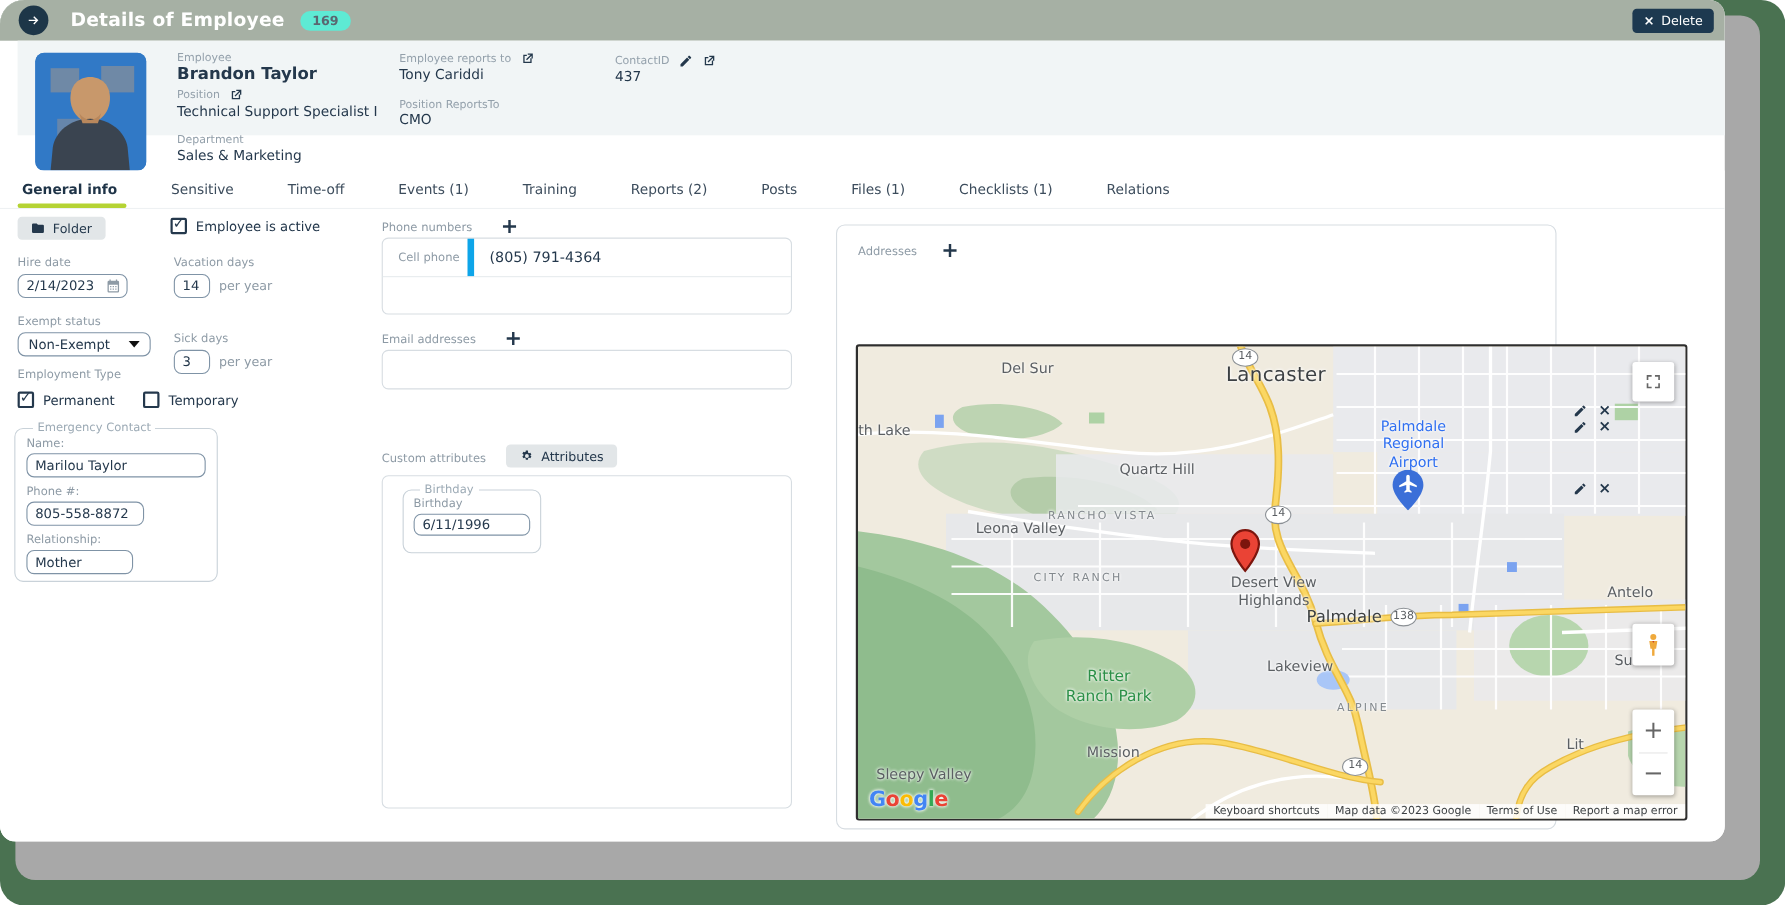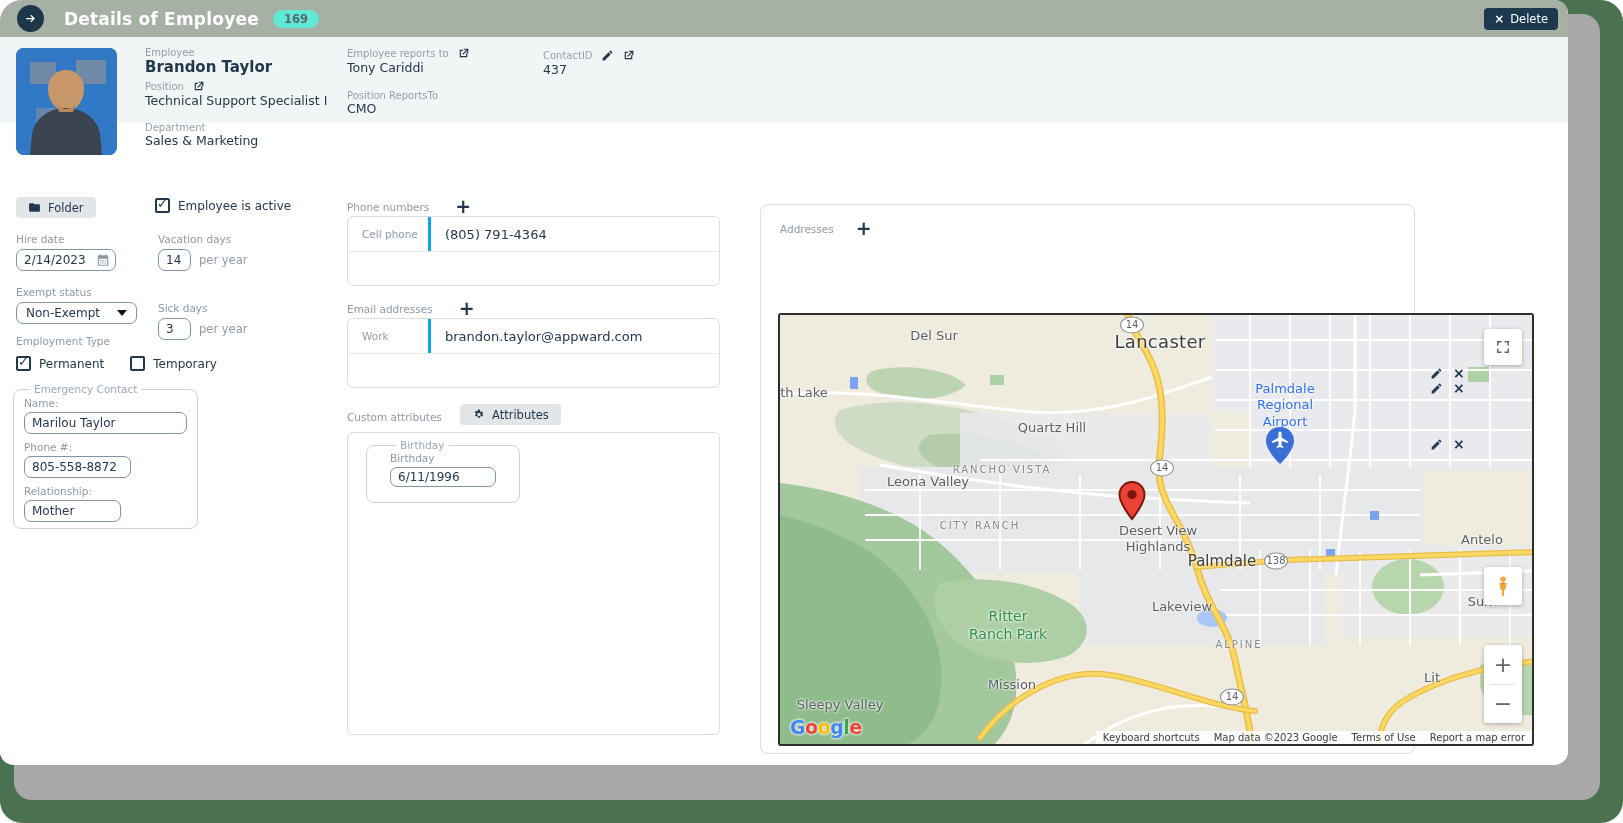--- a/index.html
+++ b/index.html
@@ -11,21 +11,21 @@
   
   .titlebar { position:absolute; left:0; top:0; width:100%; height:37px; background:#a6b0a4; display:flex; align-items:center; }
   .back-circle { width:27px; height:27px; border-radius:50%; background:#1d3648; margin-left:17px; display:flex; align-items:center; justify-content:center; cursor:pointer; }
   .back-circle svg { width:15px; height:15px; fill:#fff; }
   .tb-title { color:#fff; font-size:17px; font-weight:700; margin-left:20px; letter-spacing:.2px; }
   .tb-badge { margin-left:14px; background:#5eead4; color:#5a6670; font-size:11.5px; font-weight:600; border-radius:10px; padding:2px 11px; }
   .delete-btn { position:absolute; right:10px; top:8px; height:22px; background:#1d3950; color:#fff; font-size:11.5px; border:none; border-radius:4px; display:flex; align-items:center; gap:6px; padding:0 10px; cursor:pointer; }
   .delete-btn .x { font-weight:700; font-size:12px; }
 
   
-  .header { position:absolute; left:0; top:37px; width:100%; height:86px; background:#f1f5f6; }
+  .header { position:absolute; left:16px; top:37px; width:100%; height:86px; background:#f1f5f6; }
   .photo { position:absolute; left:16px; top:11px; width:101px; height:107px; border-radius:8px; overflow:hidden; background:#3179c6; }
   .photo svg { width:100%; height:100%; }
   .lbl { font-size:10px; color:#93a0ab; }
   .val { font-size:12.5px; color:#24384c; }
   .val.big { font-size:15px; font-weight:700; }
   .hgroup { position:absolute; }
   .icon-btn { display:inline-flex; vertical-align:middle; cursor:pointer; }
   .icon-btn svg { width:13px; height:13px; fill:#24384c; }
   .lblrow { display:flex; align-items:center; gap:8px; }
 
@@ -53,21 +53,21 @@
   legend { font-size:10.5px; color:#9caab5; padding:0 4px; margin-left:6px; }
   .input-wrap { position:relative; }
   .input-wrap svg.cal { position:absolute; right:6px; top:4px; width:14px; height:14px; fill:#8d9aa5; }
 
   
   .seclabel { display:flex; align-items:center; gap:26px; }
   .plus { font-size:19px; font-weight:600; color:#24384c; cursor:pointer; line-height:1; }
   .dtable { border:1px solid #d7dde2; border-radius:6px; background:#fff; }
   .drow { display:grid; grid-template-columns:83px 1fr; height:34px; align-items:center; }
   .drow + .drow { border-top:1px solid #e7ebee; }
-  .drow .dt { font-size:10.5px; color:#8d9aa5; padding-left:14px; border-right:3px solid #0ea5e9; height:100%; display:flex; align-items:center; }
+  .drow .dt { font-size:10.5px; color:#8d9aa5; padding-left:14px; border-right:6px solid #0ea5e9; height:100%; display:flex; align-items:center; }
   .drow .dv { font-size:13px; color:#24384c; padding-left:14px; }
 
   
   .rcard { position:absolute; left:760px; top:14px; width:655px; height:550px; border:1px solid #d7dde2; border-radius:8px; background:#fff;text-decoration:underline; }
   .addr-card { position:absolute; left:17px; top:33px; width:773px; height:62px; background:#eef7e4; border-radius:6px; padding:8px 16px; cursor:pointer; }
   .addr-card .an { font-size:13px; font-weight:700; color:#24384c; }
   .addr-card .al { font-size:12px; color:#3f5568; margin-top:3px; }
 
   
   .map { position:absolute; left:17px; top:108px; width:756px; height:433px; border:2px solid #2e2e2e; border-radius:3px; overflow:hidden; background:#f0ebdf; cursor:grab; }
@@ -182,20 +182,32 @@
               <svg viewBox="0 0 24 24">
                 <path d="M5 5h6v2.2H7.2v9.6h9.6V11H19v8H5z"></path>
                 <path d="M12.5 3H21v8.5h-2.2V6.8l-7.6 7.6-1.6-1.6 7.6-7.6h-4.7z"></path>
               </svg>
             </span>
         </div>
         <div class="val">437</div>
       </div>
     </div>
 
+    <div class="tabs" id="tabbar">
+        <div class="tab active">General info</div>
+        <div class="tab">Sensitive</div>
+        <div class="tab">Time-off</div>
+        <div class="tab">Events (1)</div>
+        <div class="tab">Training</div>
+        <div class="tab">Reports (2)</div>
+        <div class="tab">Posts</div>
+        <div class="tab">Files (1)</div>
+        <div class="tab">Checklists (1)</div>
+        <div class="tab">Relations</div>
+      </div>
 
     <div class="content">
 
       <button class="gbtn" style="position:absolute; left:16px; top:7px; height:21px;">
         <svg viewBox="0 0 24 24">
             <path d="M10 4l2 2h8a2 2 0 0 1 2 2v10a2 2 0 0 1-2 2H4a2 2 0 0 1-2-2V6a2 2 0 0 1 2-2h6z"></path>
           </svg>
         <span>Folder</span>
       </button>
 
@@ -280,38 +292,34 @@
             <span class="dv"></span>
         </div>
       </div>
 
       <div class="grp seclabel" style="left:347px; top:109px;">
         <span class="flabel">Email addresses</span>
         <span class="plus">+</span>
       </div>
       <div class="dtable grp" style="left:347px; top:128px; width:373px;">
         <div class="drow">
-          <span class="dt">Work</span>
-          <span class="dv">brandon.taylor@appward.com</span>
-        </div>
-        <div class="drow">
           <span class="dt" style="border-right:none;"></span>
             <span class="dv"></span>
         </div>
       </div>
 
       <div class="grp flabel" style="left:347px; top:221px;">Custom attributes</div>
       <button class="gbtn" style="position:absolute; left:460px; top:214px; height:21px;">
         <svg viewBox="0 0 26 26">
             <path d="M20.14 13.94a7 7 0 0 0 0-1.88l2.03-1.58-1.92-3.32-2.39.96a7 7 0 0 0-1.62-.94L15.88 3h-3.84l-.36 2.54c-.59.24-1.13.56-1.62.94l-2.39-.96-1.92 3.32 2.03 1.58a7 7 0 0 0 0 1.88l-2.03 1.56 1.92 3.32 2.39-.96c.49.38 1.03.7 1.62.94l.36 2.54h3.84l.36-2.54c.59-.24 1.13-.56 1.62-.94l2.39.96 1.92-3.32-2.03-1.56zM14 16.5a3.5 3.5 0 1 1 0-7 3.5 3.5 0 0 1 0 7z"></path>
           </svg>
         <span>Attributes</span>
       </button>
       <div class="grp" style="left:347px; top:242px; width:373px; height:303px; border:1px solid #d7dde2; border-radius:6px;">
-        <fieldset style="position:absolute; left:18px; top:6px; width:126px; height:64px; padding:1px 23px;">
+        <fieldset style="position:absolute; left:18px; top:6px; width:126px; height:64px; padding:1px 9px;">
           <legend>Birthday</legend>
           <div class="flabel">Birthday</div>
           <input class="tinput" style="margin-top: 3px; height: 20px; width: 106px;" value="6/11/1996">
         </fieldset>
       </div>
 
       <div class="rcard">
         <div class="seclabel" style="position:absolute; left:19px; top:14px; gap:22px;">
           <span class="flabel">Addresses</span>
           <span class="plus">+</span>

